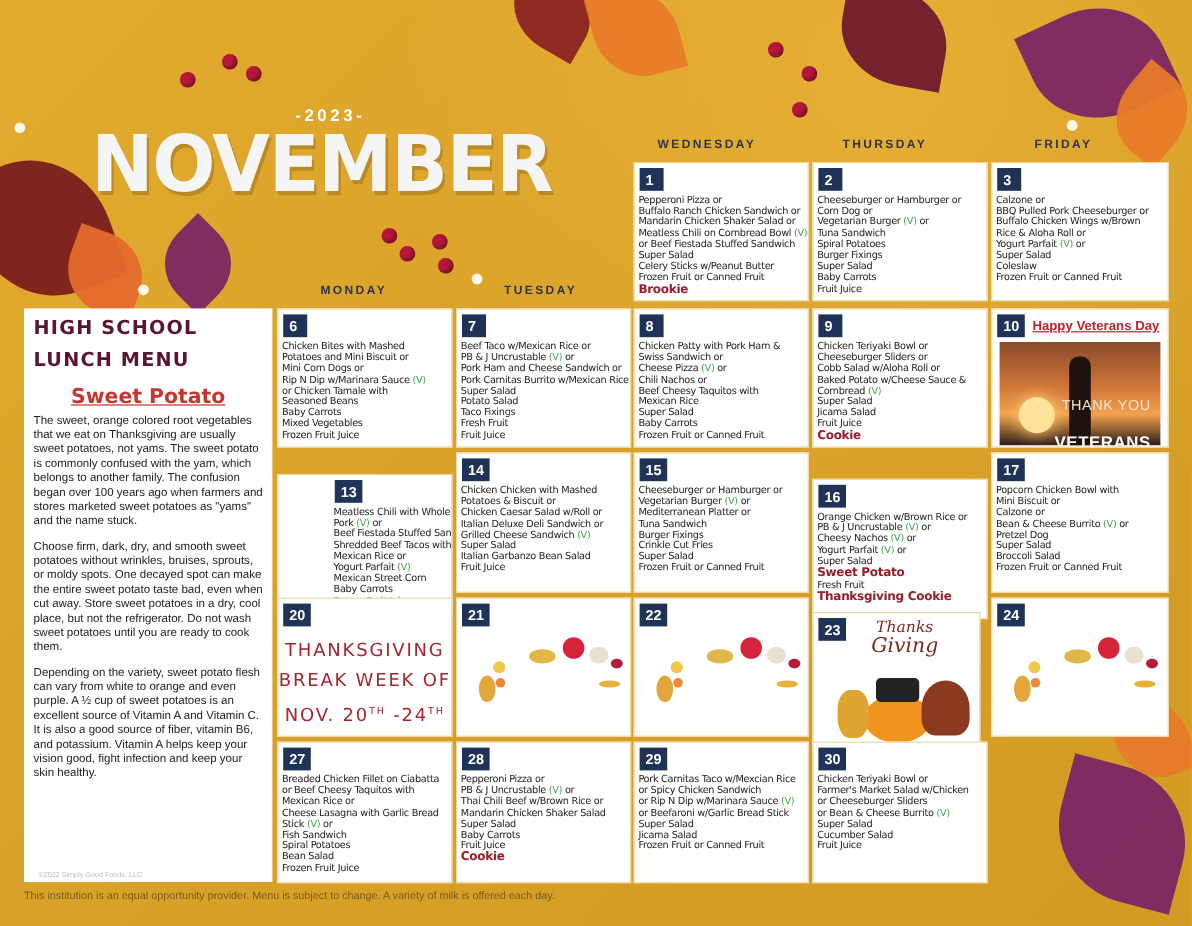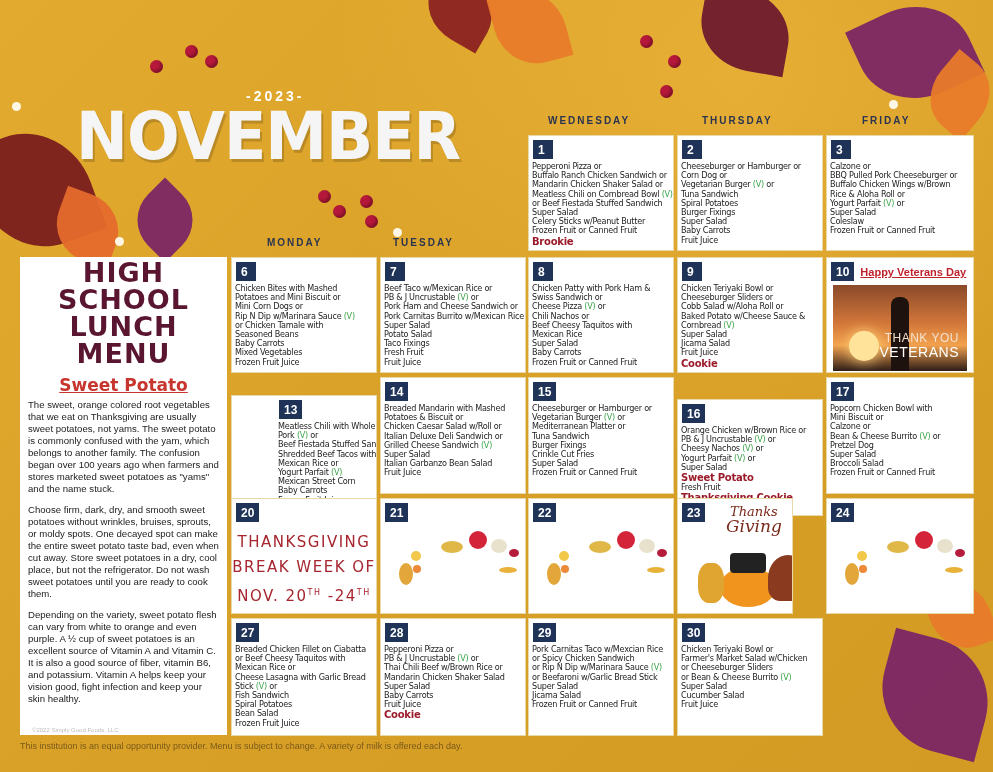--- a/index.html
+++ b/index.html
@@ -51,22 +51,22 @@
   }
   .items .row { white-space: nowrap; }
   .items .veg { color: #3da54a; }
   .items .special { color: #9b1b2a; font-weight: bold; font-size: 10px; line-height: 11px; }
 
   .sidebar {
     position: absolute; left: 20px; top: 257px; width: 207px; height: 478px;
     background: #fff; padding: 2px 8px;
   }
   .sb-title {
-    text-align: center; color: #5a1530; font-weight: bold;
-    font-size: 27px; line-height: 27px; letter-spacing: 1px;
+    text-align: left; color: #5a1530; font-weight: bold;
+    font-size: 16px; line-height: 27px; letter-spacing: 1px;
     font-family: "DejaVu Sans", sans-serif;
   }
   .sb-sub {
     text-align: center; color: #c7362e; font-weight: bold;
     font-size: 17px; text-decoration: underline; margin: 8px 0 4px;
     font-family: "DejaVu Sans", sans-serif;
   }
   .sb-p { font-size: 9.6px; line-height: 12px; color: #222; margin-bottom: 9px; }
   .note {
     border: 1.5px solid #6b2040; margin: 0 4px; padding: 3px 2px;
@@ -84,21 +84,21 @@
   }
   .break-text sup { font-size: 8px; }
   .vet-head { display: inline-block; color: #c0222c; font-weight: bold; font-size: 11px; text-decoration: underline; margin-left: 6px; vertical-align: middle; }
   .vet-img {
     margin: 4px 6px 0; height: 86px; position: relative;
     background: linear-gradient(180deg,#8a4a2a 0%, #d3773a 45%, #f2a24e 70%, #2d1c18 100%);
   }
   .vet-img .sun { position: absolute; left: 16px; top: 46px; width: 30px; height: 30px; border-radius: 50%; background: #ffe39a; box-shadow: 0 0 14px #ffd47a; }
   .vet-img .soldier { position: absolute; left: 58px; top: 12px; width: 18px; height: 74px; background: #1d120e; border-radius: 8px 8px 0 0; }
   .vet-img .t1 { position: absolute; right: 8px; top: 46px; color: #f3e2d0; font-size: 12px; letter-spacing: .5px; }
-  .vet-img .t2 { position: absolute; right: 8px; top: 59px; color: #fff; font-size: 14px; font-weight: normal; letter-spacing: .5px; text-align: right; }
+  .vet-img .t2 { position: absolute; right: 8px; top: 75px; color: #fff; font-size: 14px; font-weight: bold; letter-spacing: .5px; text-align: right; }
   .deco { position: absolute; }
   .deco span { position: absolute; border-radius: 50%; }
 </style>
 </head>
 <body>
 
 <div class="bg"></div>
 
 <div>
   <div class="leaf" style="left:-20px;top:130px;width:110px;height:120px;background:#7a1e1e;transform:rotate(-20deg);"></div>
@@ -124,21 +124,21 @@
   <span class="dot" style="left:12px;top:102px;"></span>
   <span class="dot" style="left:115px;top:237px;"></span>
   <span class="dot" style="left:393px;top:228px;"></span>
   <span class="dot" style="left:889px;top:100px;"></span>
 </div>
 
 <div class="year">-2023-</div>
 <div class="month">NOVEMBER</div>
 
 <div class="dayhdr" style="left:267px;top:237px;">MONDAY</div>
-<div class="dayhdr" style="left:393px;top:237px;text-align:center;">TUESDAY</div>
+<div class="dayhdr" style="left:420px;top:237px;text-align:center;">TUESDAY</div>
 <div class="dayhdr" style="left:548px;top:115px;">WEDNESDAY</div>
 <div class="dayhdr" style="left:702px;top:115px;">THURSDAY</div>
 <div class="dayhdr" style="left:862px;top:115px;">FRIDAY</div>
 
 <div class="sidebar">
   <div class="sb-title">HIGH SCHOOL</div>
   <div class="sb-title">LUNCH MENU</div>
   <div class="sb-sub">Sweet Potato</div>
   <p class="sb-p">The sweet, orange colored root vegetables that we eat on Thanksgiving are usually sweet potatoes, not yams. The sweet potato is commonly confused with the yam, which belongs to another family. The confusion began over 100 years ago when farmers and stores marketed sweet potatoes as "yams" and the name stuck.</p>
   <p class="sb-p">Choose firm, dark, dry, and smooth sweet potatoes without wrinkles, bruises, sprouts, or moldy spots. One decayed spot can make the entire sweet potato taste bad, even when cut away. Store sweet potatoes in a dry, cool place, but not the refrigerator. Do not wash sweet potatoes until you are ready to cook them.</p>
@@ -234,21 +234,21 @@
         <div class="row"><span>Pork </span><span class="veg">(V)</span><span> or</span></div>
         <div class="row"><span>Beef Fiestada Stuffed Sandwich or</span></div>
         <div class="row"><span>Shredded Beef Tacos with</span></div>
         <div class="row"><span>Mexican Rice or</span></div>
         <div class="row"><span>Yogurt Parfait </span><span class="veg">(V)</span></div>
         <div class="row"><span>Mexican Street Corn</span></div>
         <div class="row"><span>Baby Carrots</span></div>
         <div class="row"><span>Frozen Fruit Juice</span></div>
       </div></div>
     <div class="cell" style="left:380px;top:377px;width:146px;height:117px;"><span class="num">14</span><div class="items">
-        <div class="row"><span>Breaded Mandarin with Mashed</span></div>
+        <div class="row"><span>Chicken Chicken with Mashed</span></div>
         <div class="row"><span>Potatoes &amp; Biscuit or</span></div>
         <div class="row"><span>Chicken Caesar Salad w/Roll or</span></div>
         <div class="row"><span>Italian Deluxe Deli Sandwich or</span></div>
         <div class="row"><span>Grilled Cheese Sandwich </span><span class="veg">(V)</span></div>
         <div class="row"><span>Super Salad</span></div>
         <div class="row"><span>Italian Garbanzo Bean Salad</span></div>
         <div class="row"><span>Fruit Juice</span></div>
       </div></div>
     <div class="cell" style="left:528px;top:377px;width:146px;height:117px;"><span class="num">15</span><div class="items">
         <div class="row"><span>Cheeseburger or Hamburger or</span></div>
@@ -298,21 +298,21 @@
     <div class="cell" style="left:528px;top:498px;width:146px;height:116px;"><span class="num">22</span><div class="deco" style="left:10px;top:24px;width:130px;height:80px;">
         <span style="left:8px;top:40px;width:14px;height:22px;background:#e3a63a;"></span>
         <span style="left:20px;top:28px;width:10px;height:10px;background:#f2c84a;"></span>
         <span style="left:22px;top:42px;width:8px;height:8px;background:#ec8a3a;"></span>
         <span style="left:50px;top:18px;width:22px;height:12px;background:#e0b848;"></span>
         <span style="left:78px;top:8px;width:18px;height:18px;background:#d4243a;"></span>
         <span style="left:100px;top:16px;width:16px;height:14px;background:#e8e2cc;"></span>
         <span style="left:118px;top:26px;width:10px;height:8px;background:#b51c3c;"></span>
         <span style="left:108px;top:44px;width:18px;height:6px;background:#e8b23a;"></span>
       </div></div>
-    <div class="cell" style="left:677px;top:498px;width:116px;height:116px;"><span class="num">23</span><div class="deco" style="left:20px;top:6px;width:110px;height:108px;">
+    <div class="cell" style="left:677px;top:510px;width:140px;height:116px;"><span class="num">23</span><div class="deco" style="left:20px;top:6px;width:110px;height:108px;">
         <div style="position:absolute;left:28px;top:0;color:#7a2a1a;font-family:&quot;DejaVu Serif&quot;,serif;font-style:italic;font-size:13px;line-height:14px;text-align:center;">
           <div>Thanks</div>
           <div style="font-size:17px;">Giving</div>
         </div>
         <span style="left:22px;top:62px;width:56px;height:40px;background:#f0941e;"></span>
         <span style="left:32px;top:48px;width:36px;height:20px;border-radius:4px;background:#222;"></span>
         <span style="left:70px;top:50px;width:40px;height:46px;background:#8a3a1e;border-radius:50% 50% 30% 30%;"></span>
         <span style="left:0;top:58px;width:26px;height:40px;border-radius:40%;background:#e0a430;"></span>
       </div></div>
     <div class="cell" style="left:826px;top:498px;width:148px;height:116px;"><span class="num">24</span><div class="deco" style="left:10px;top:24px;width:130px;height:80px;">

